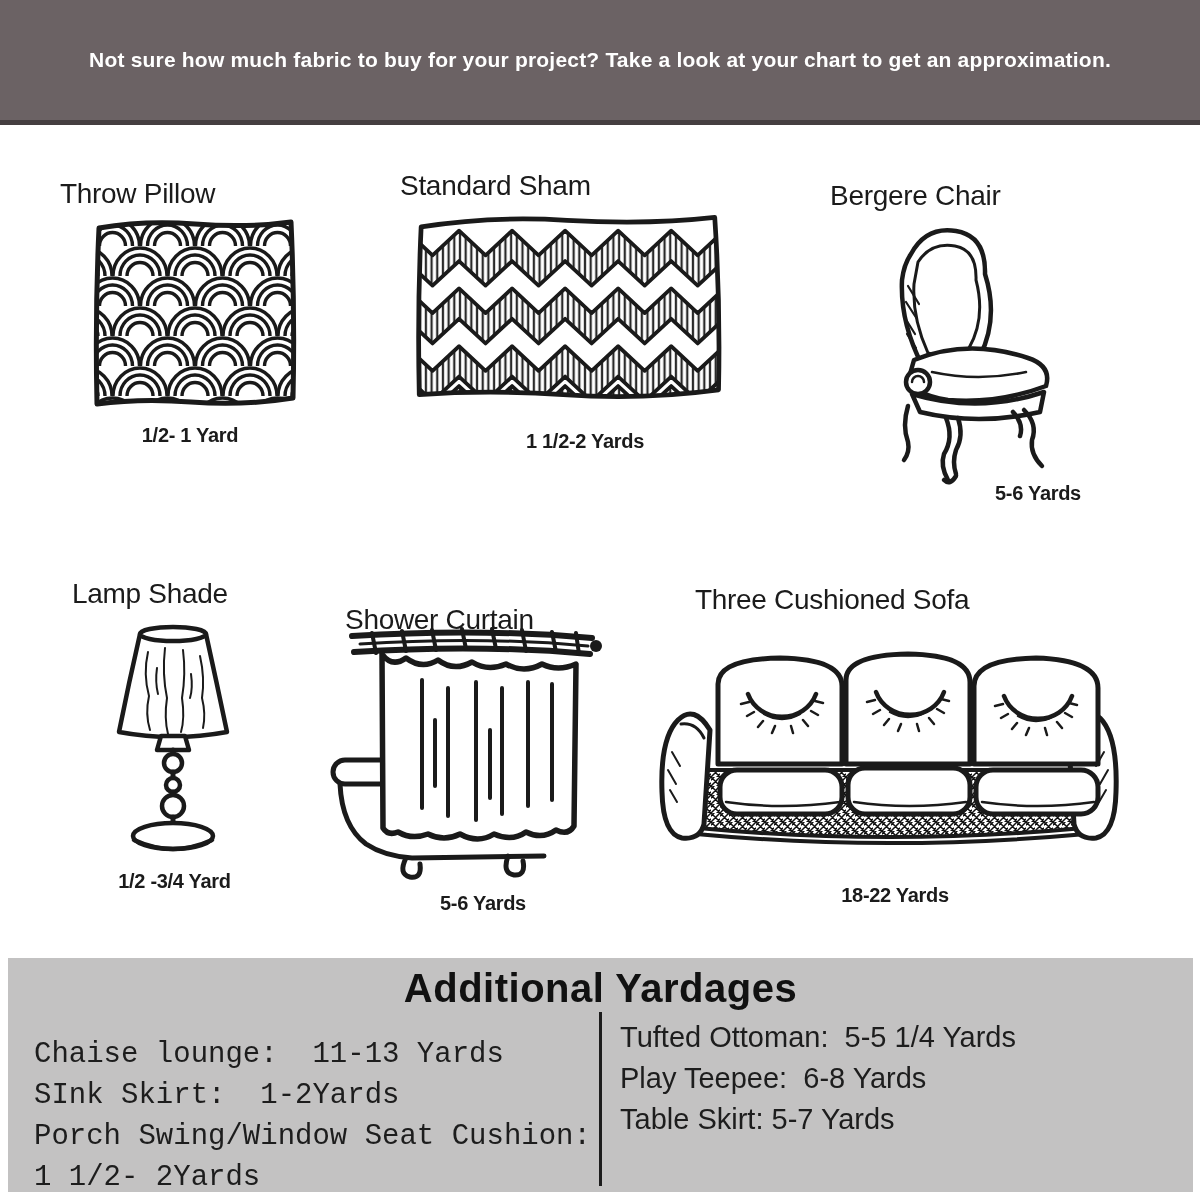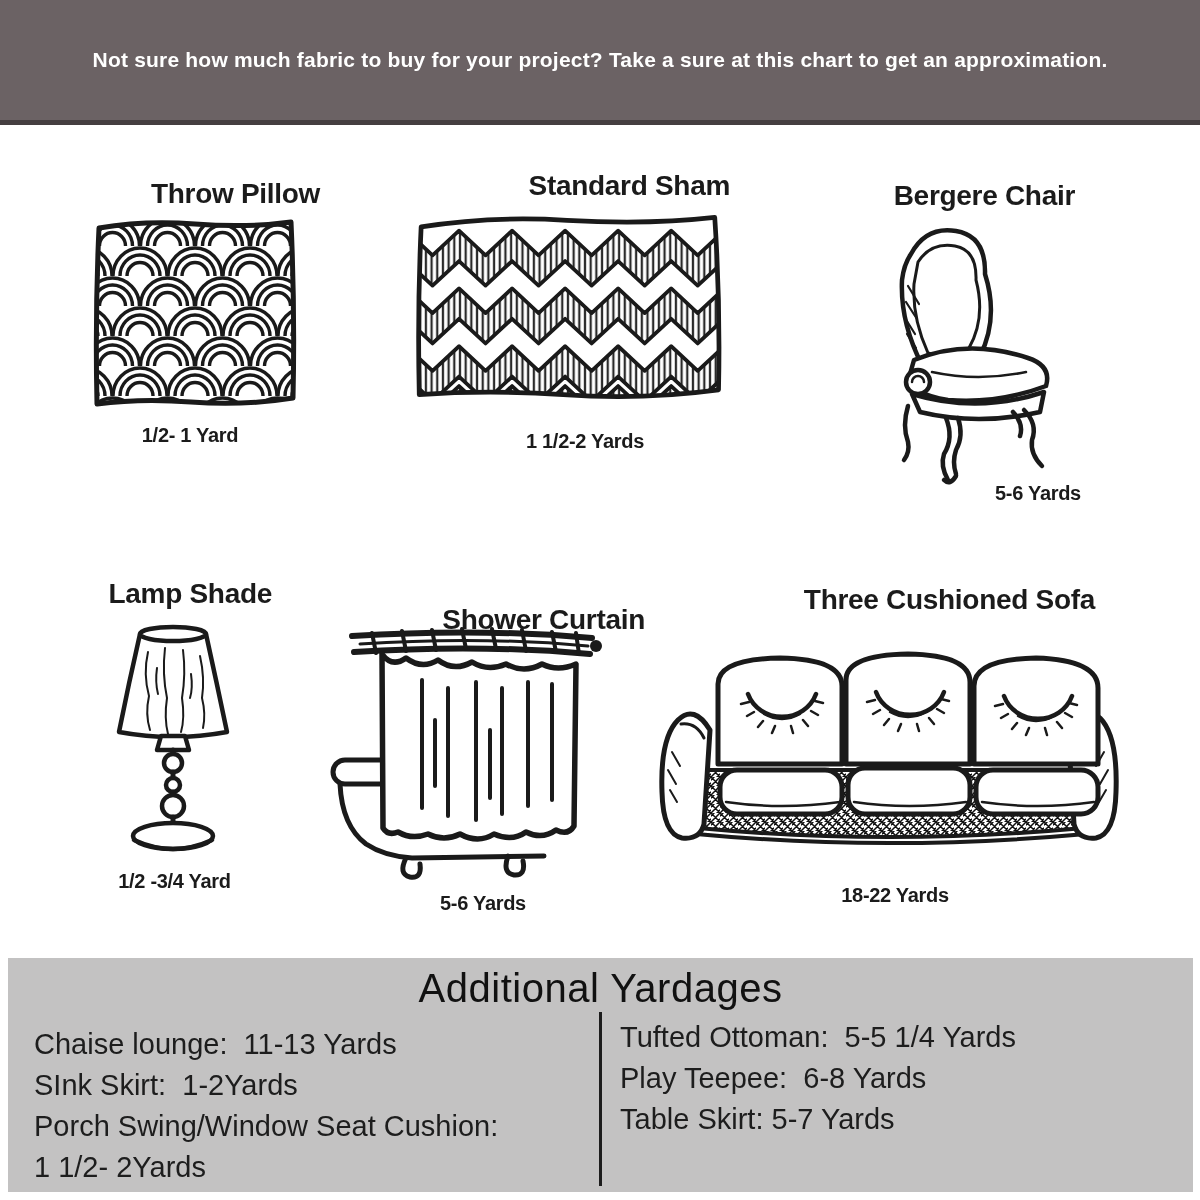--- a/index.html
+++ b/index.html
@@ -11,53 +11,53 @@
     background:var(--header-bg, #6b6264);
     border-bottom:5px solid var(--header-edge, #453e40);
     display:flex; align-items:center; justify-content:center;
   }
   .header-text {
     color:var(--header-text, #ffffff);
     font-size:21px; font-weight:bold; letter-spacing:0.2px; text-align:center;
   }
 
   .figure-label {
-    position:absolute; text-align:right; font-weight:bold; font-size:28px;
+    position:absolute; text-align:left; font-weight:normal; font-size:28px;
     color:var(--ink, #1b1b1b); letter-spacing:-0.3px;
   }
   .figure-yardage {
     position:absolute; text-align:center; font-weight:bold; font-size:20px;
     color:var(--ink, #1b1b1b); letter-spacing:-0.3px;
   }
   .sketch { position:absolute; }
 
   .footer {
     position:absolute; left:8px; top:958px; width:1185px; height:234px;
     background:var(--footer-bg, #c3c2c2);
   }
   .footer-title {
     position:absolute; left:0; top:8px; width:100%; text-align:center;
-    font-size:40px; font-weight:normal; color:#111; letter-spacing:0.5px;
+    font-size:40px; font-weight:bold; color:#111; letter-spacing:0.5px;
   }
   .footer-divider {
     position:absolute; left:591px; top:54px; width:3px; height:174px;
     background:#1c1c1c;
   }
   .footer-col { position:absolute; color:#1d1d1d; font-size:29px; }
   .footer-col .line { white-space:pre-wrap; line-height:41px; }
-  .footer-col.left  { left:26px;  top:66px; }
+  .footer-col.left  { left:26px;  top:76px;font-family:Liberation Mono, monospace; }
   .footer-col.right { left:612px; top:59px; }
 </style>
 </head>
 <body>
 
 <div class="canvas">
 
   <div class="header">
-    <div class="header-text">Not sure how much fabric to buy for your project? Take a sure at this chart to get an approximation.</div>
+    <div class="header-text">Not sure how much fabric to buy for your project? Take a look at your chart to get an approximation.</div>
   </div>
 
   <div class="figure-label" style="left:60px; top:178px; width:260px;">Throw Pillow</div>
   <svg class="sketch" style="left:85px; top:216px;" width="220" height="196" viewBox="0 0 220 196">
     <defs>
       <pattern id="scales" width="55" height="60" patternUnits="userSpaceOnUse">
         <g fill="none" stroke="#1a1a1a" stroke-width="3.4">
           <path d="M0.5 30 A27 28 0 0 1 54.5 30"></path>
           <path d="M7.5 30 A20 21 0 0 1 47.5 30"></path>
           <path d="M14.5 30 A13 13.5 0 0 1 40.5 30"></path>

